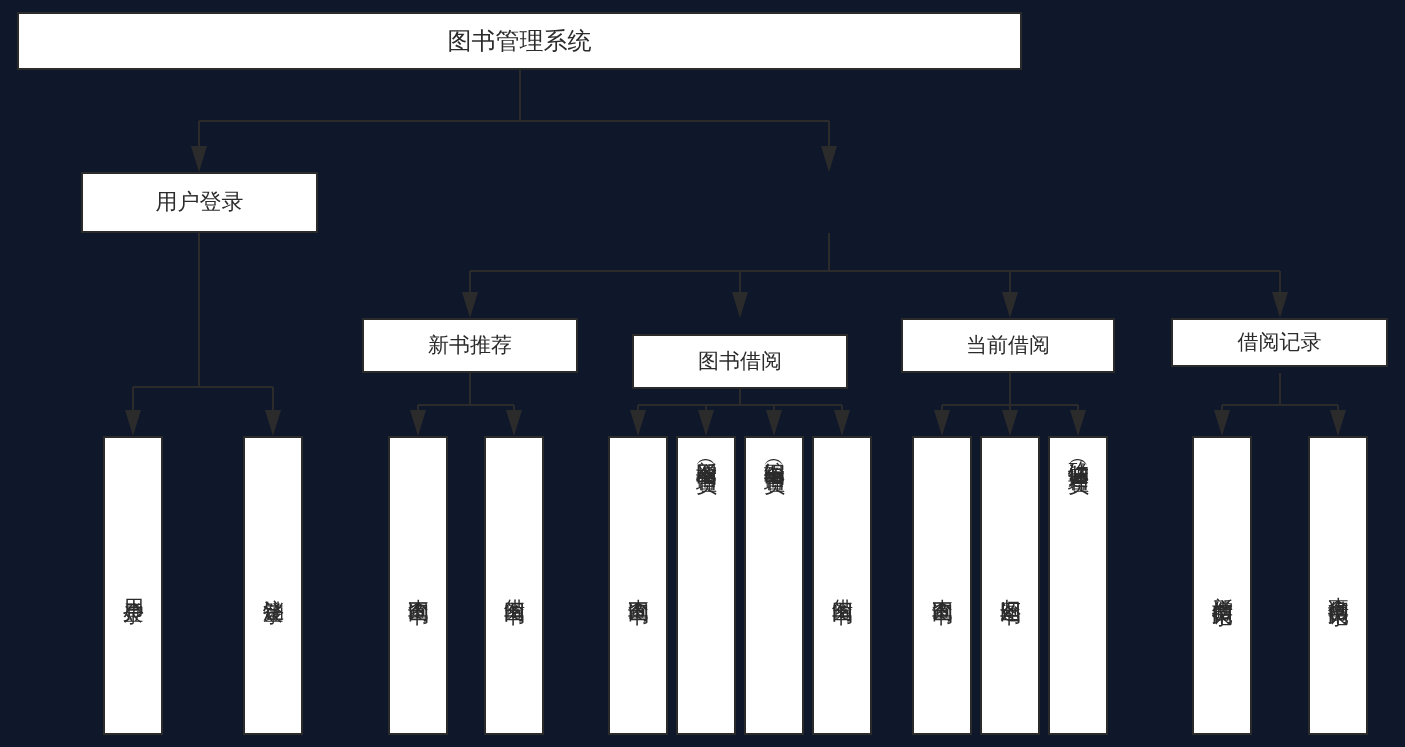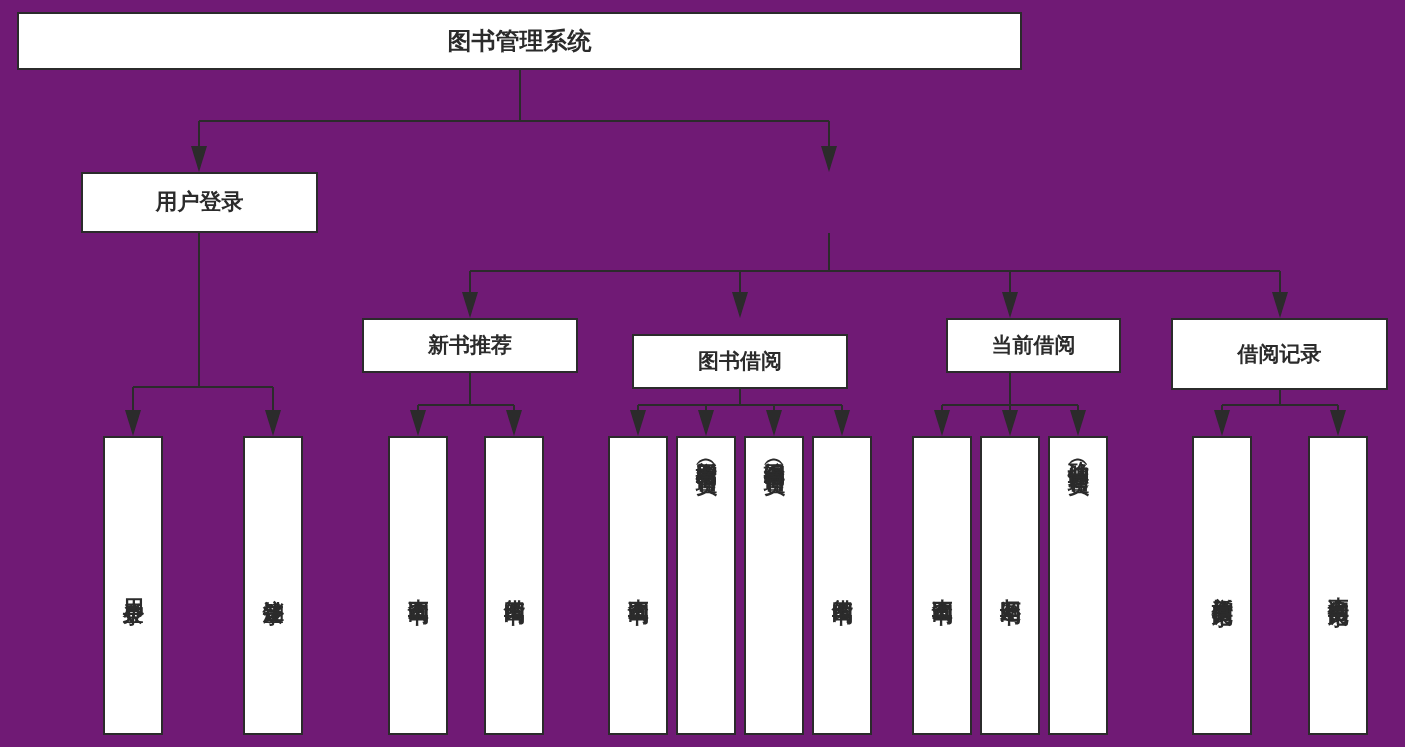--- a/index.html
+++ b/index.html
@@ -8,23 +8,22 @@
     padding: 0;
     background: #ffffff;
   }
   body {
     font-family: "DejaVu Sans", "Liberation Sans", sans-serif;
   }
   #canvas {
     position: relative;
     width: 1405px;
     height: 747px;
-    background: #701a75;
+    background: #0f172a;
     overflow: hidden;
-    font-weight: bold;
   }
   
   #wires {
     position: absolute;
     left: 0;
     top: 0;
     width: 1405px;
     height: 747px;
     pointer-events: none;
   }
@@ -164,23 +163,23 @@
 
   <div class="node root" style="left:17px; top:12px; width:1005px; height:58px;">图书管理系统</div>
 
   <div class="node lvl2" style="left:81px; top:172px; width:237px; height:61px;">用户登录</div>
 
 
   <div class="node lvl3" style="left:362px; top:318px; width:216px; height:55px;">新书推荐</div>
 
   <div class="node lvl3" style="left:632px; top:334px; width:216px; height:55px;">图书借阅</div>
 
-  <div class="node lvl3" style="left:901px; top:318px; width:175px; height:55px;margin-left:45px;">当前借阅</div>
-
-  <div class="node lvl3" style="left:1171px; top:318px; width:217px; height:72px;">借阅记录</div>
+  <div class="node lvl3" style="left:901px; top:318px; width:214px; height:55px;">当前借阅</div>
+
+  <div class="node lvl3" style="left:1171px; top:318px; width:217px; height:49px;">借阅记录</div>
 
   <div class="node leaf" style="left:103px; top:436px; width:60px; height:299px;">
     <span class="leaf-text">用户登录</span>
   </div>
 
   <div class="node leaf" style="left:243px; top:436px; width:60px; height:299px;">
     <span class="leaf-text">注销登录</span>
   </div>
 
   <div class="node leaf" style="left:388px; top:436px; width:60px; height:299px;">

